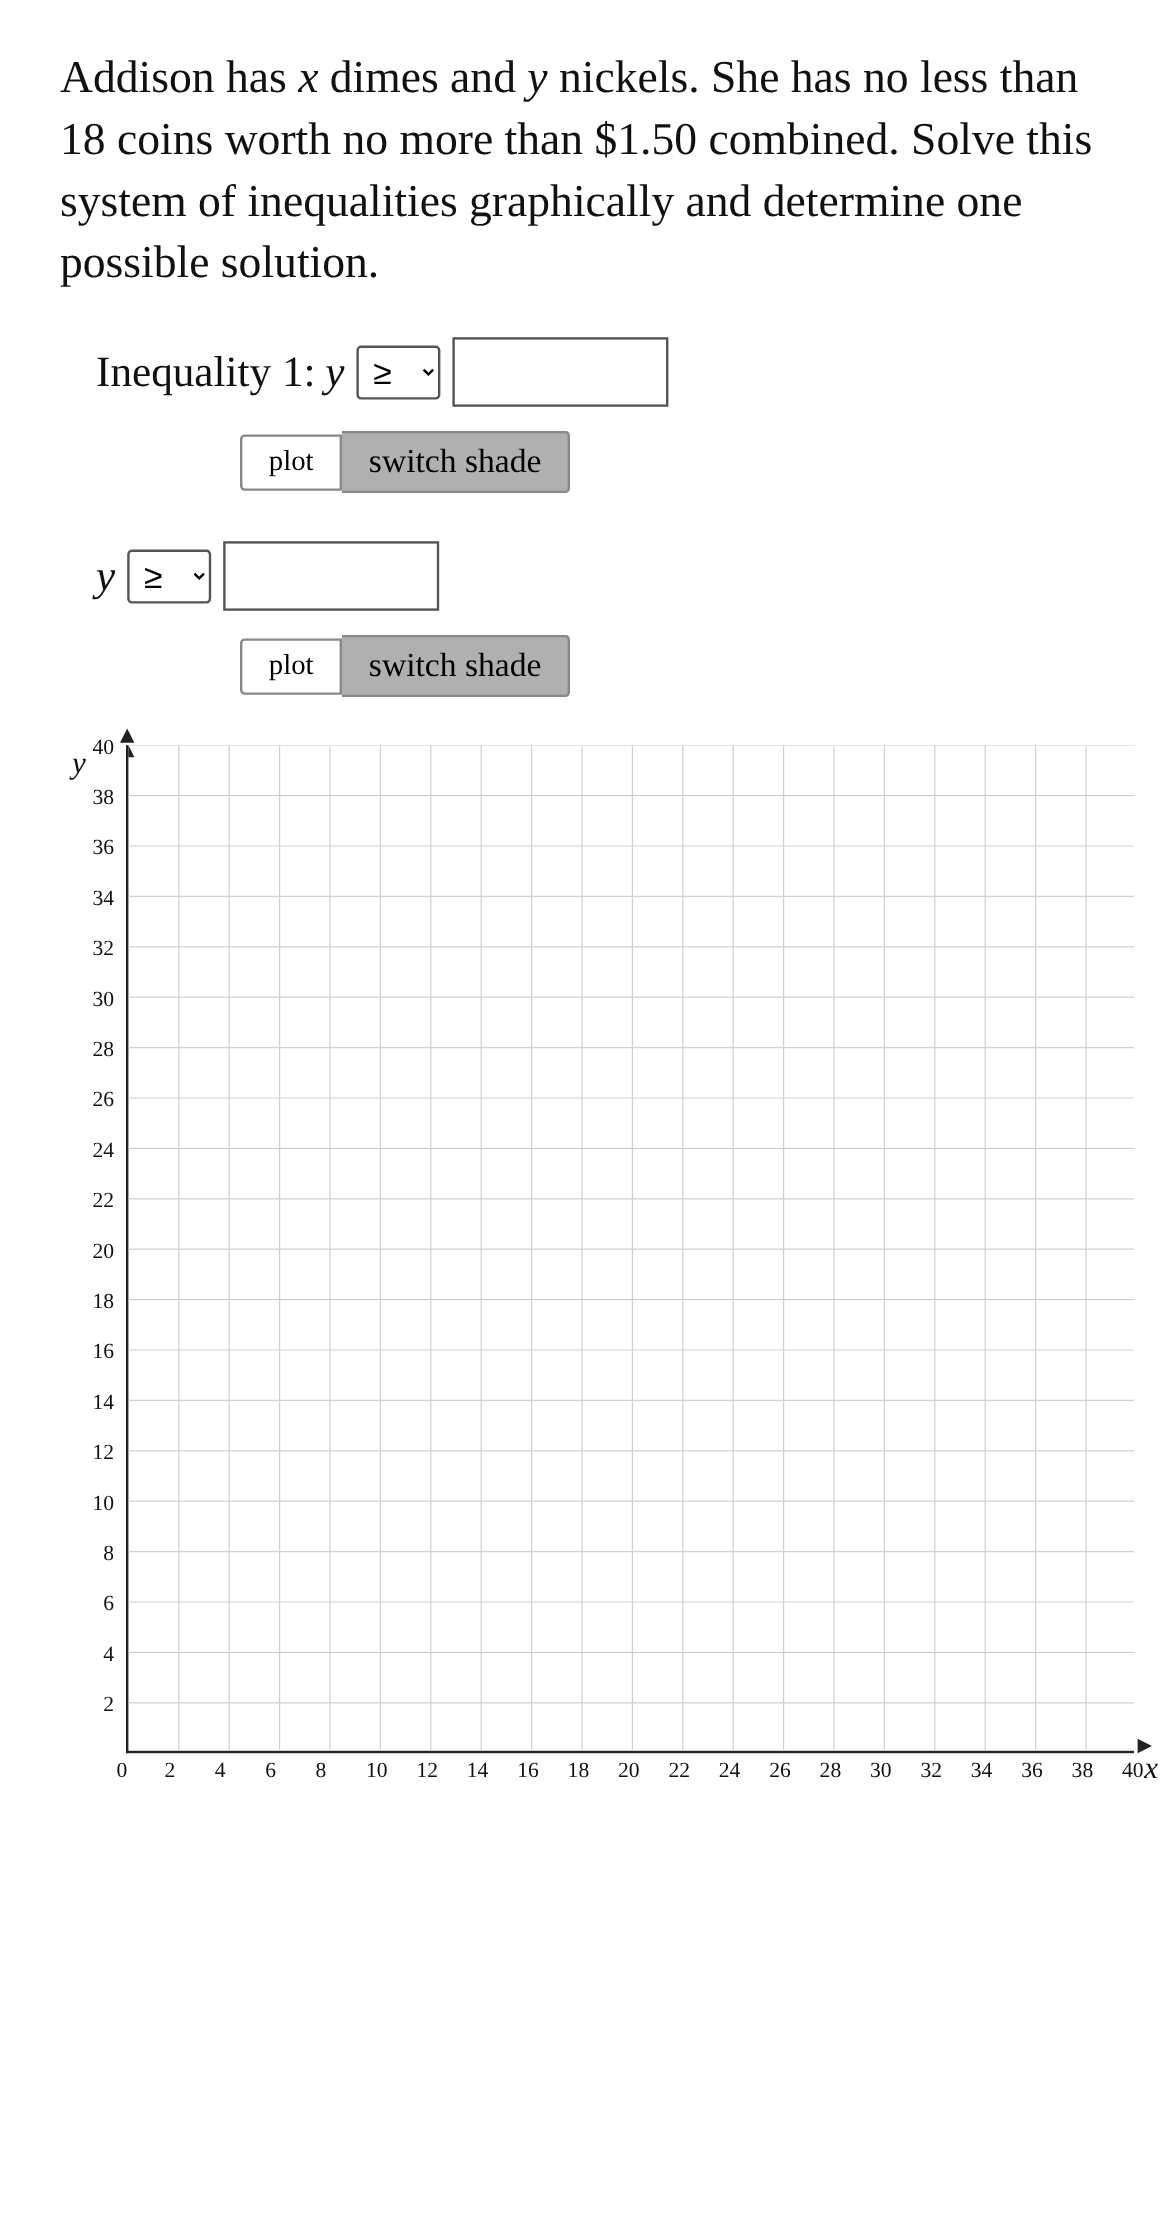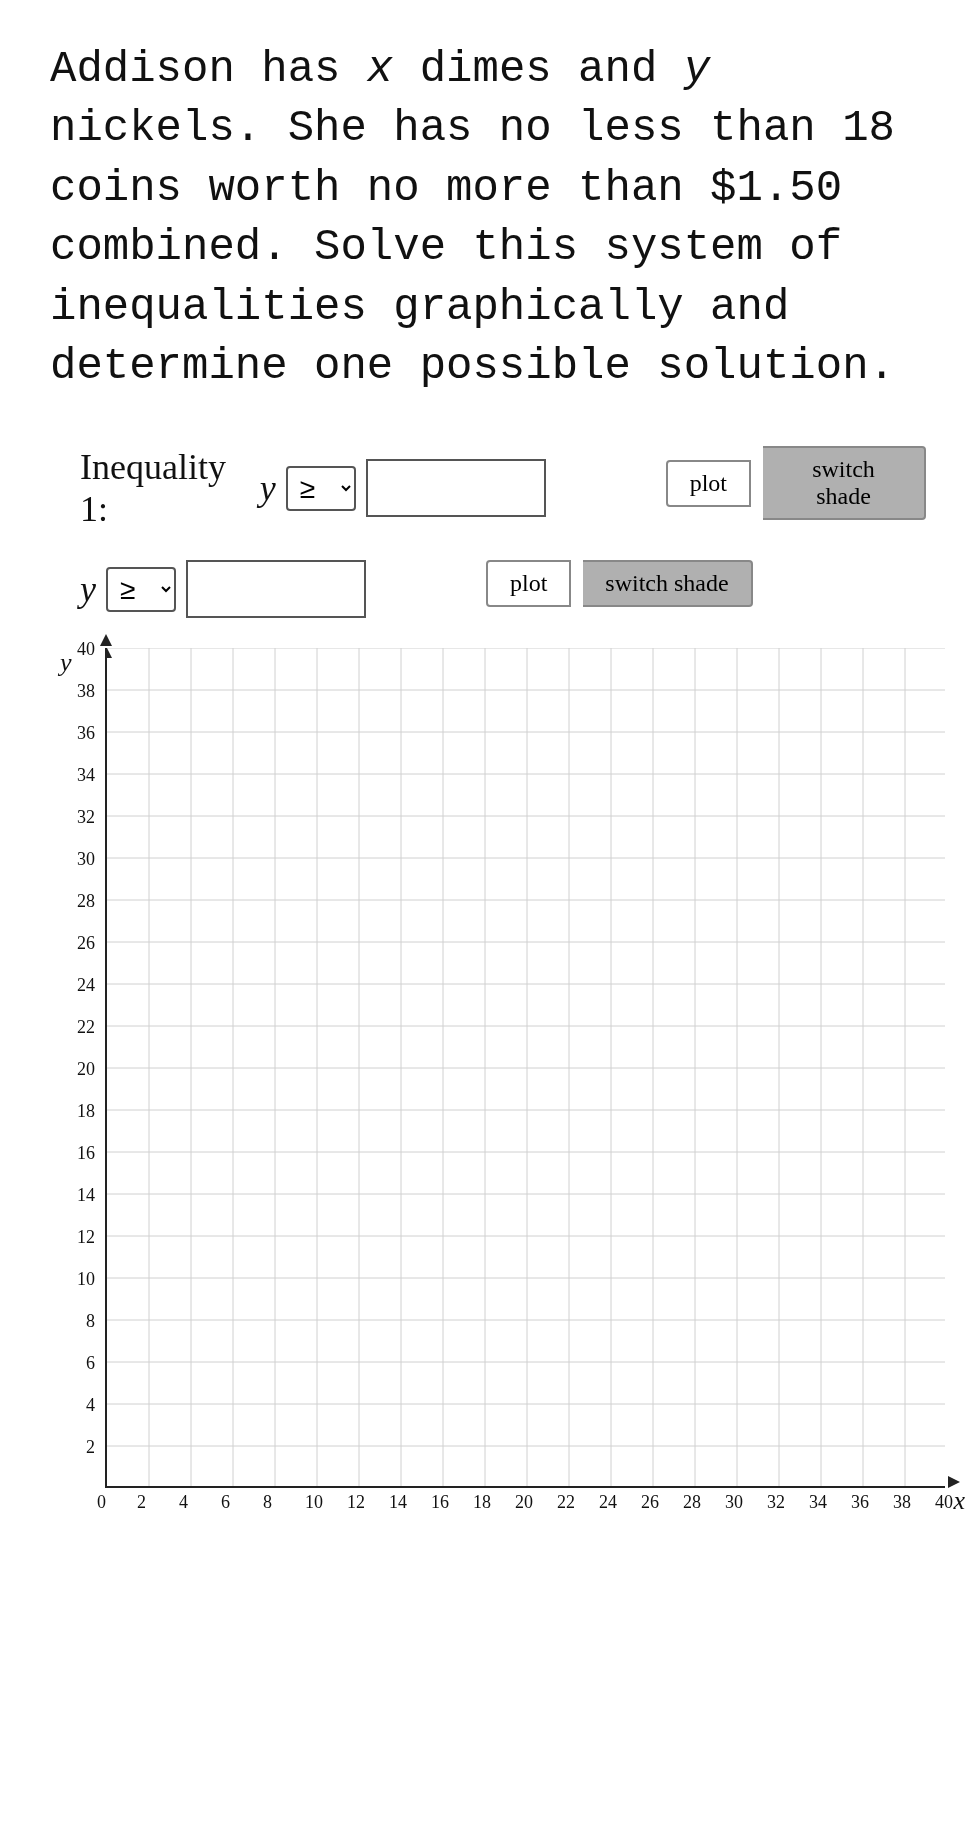--- a/index.html
+++ b/index.html
@@ -7,33 +7,32 @@
     body {
       background: #fff;
       font-family: Georgia, 'Times New Roman', serif;
       width: 976px;
       min-height: 1845px;
       padding: 40px 50px 40px 50px;
       color: #111;
     }
 
     .problem-text {
-      font-size: 44px;
+      font-size: 38px;
       line-height: 1.35;
-      margin-bottom: 50px;
-      font-family: Liberation Mono, monospace;
+      margin-bottom: 36px;
     }
 
     .problem-text em {
       font-style: italic;
     }
 
     .inequality-section {
       display: flex;
-      flex-direction: row;
+      flex-direction: column;
       align-items: flex-start;
       margin-bottom: 10px;
       padding-left: 30px;
     }
 
     .inequality-row {
       display: flex;
       align-items: center;
       font-size: 36px;
       margin-bottom: 20px;
@@ -65,37 +64,37 @@
       border: 2px solid #555;
       width: 180px;
       height: 58px;
       padding: 4px 8px;
       outline: none;
     }
 
     .button-row {
       display: flex;
       align-items: center;
-      gap: 12px;
+      gap: 0;
       margin-bottom: 30px;
       margin-left: 120px;
     }
 
     .btn-plot {
       font-size: 24px;
       font-family: Georgia, serif;
       background: #fff;
       border: 2px solid #888;
       border-radius: 4px;
       padding: 8px 22px;
       cursor: pointer;
     }
 
     .btn-switch-shade {
-      font-size: 24px;
+      font-size: 28px;
       font-family: Georgia, serif;
       background: #b0b0b0;
       border: 2px solid #888;
       border-left: none;
       border-radius: 0 4px 4px 0;
       padding: 8px 22px;
       cursor: pointer;
     }
 
     .btn-plot {

